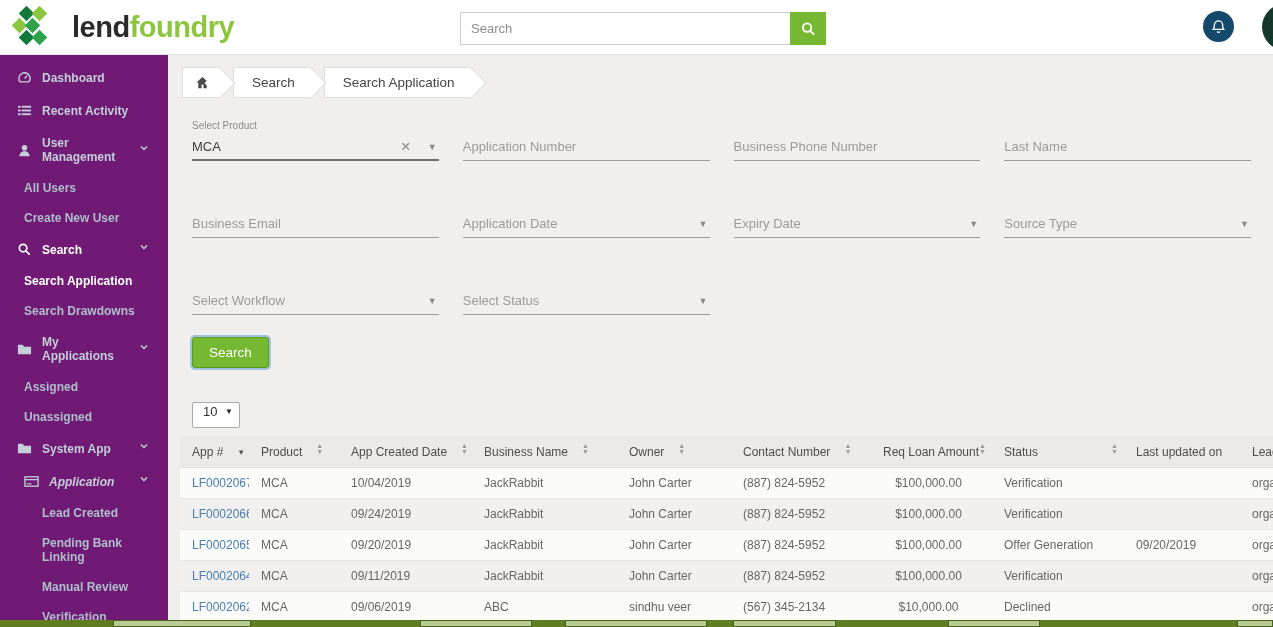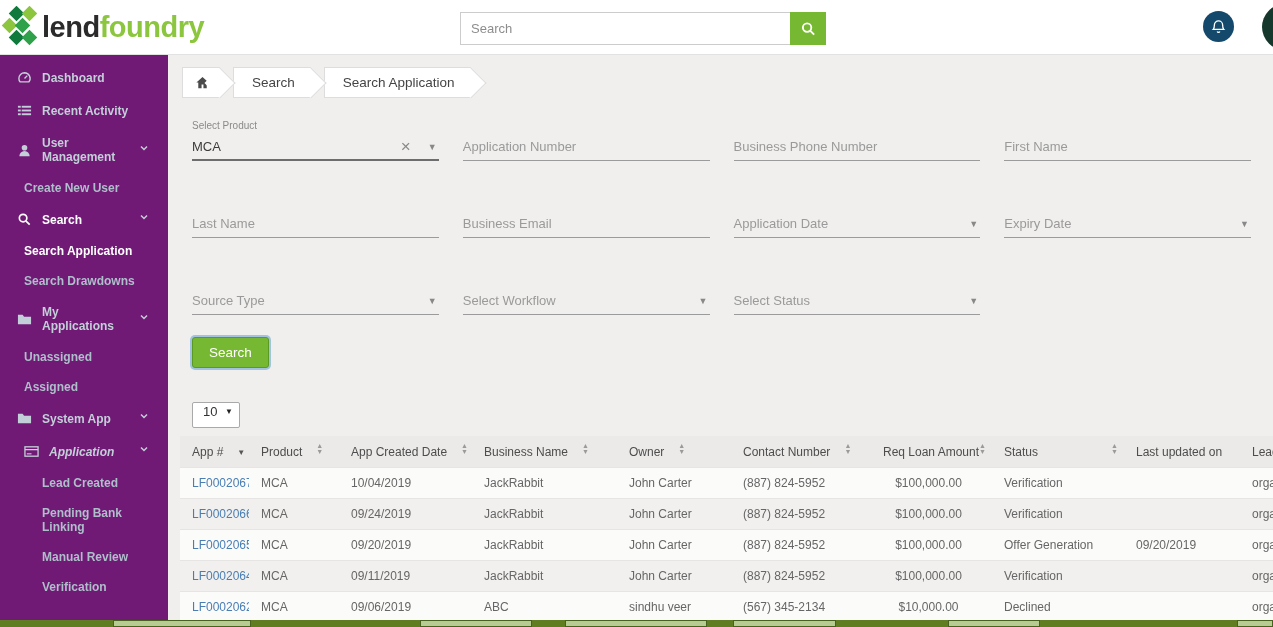--- a/index.html
+++ b/index.html
@@ -1,20 +1,20 @@
 <!DOCTYPE html>
 <html><head>
 <meta charset="utf-8">
 <style>
   * { margin:0; padding:0; box-sizing:border-box; }
   html,body { width:1273px; height:627px; overflow:hidden; font-family:"Liberation Sans", sans-serif; background:#F0EFED; }
 
   
   .header { position:absolute; left:0; top:0; width:1273px; height:55px; background:#fff; border-bottom:1px solid #e2e2e2; overflow:hidden; z-index:5; }
-  .logo { position:absolute; left:0; top:6px; display:flex; align-items:center; gap:2px; }
+  .logo { position:absolute; left:10px; top:6px; display:flex; align-items:center; gap:22px; }
   .logo-text { font-size:29px; font-weight:bold; letter-spacing:-0.5px; }
   .logo-lend { color:#2B2B2B; }
   .logo-foundry { color:#8CC63F; }
   .top-search { position:absolute; left:460px; top:12px; display:flex; }
   .top-search input { width:330px; height:33px; border:1px solid #ccc; border-right:none; padding:0 10px; font-size:13px; color:#555; outline:none; background:#fff; }
   .top-search input::placeholder { color:#8d8d8d; }
   .top-search-btn { width:36px; height:33px; background:#76B832; border:none; display:flex; align-items:center; justify-content:center; cursor:pointer; }
   .bell-wrap { position:absolute; left:1203px; top:11px; width:31px; height:31px; border-radius:50%; background:#14496B; display:flex; align-items:center; justify-content:center; cursor:pointer; }
   .avatar { position:absolute; left:1262px; top:4px; width:46px; height:46px; border-radius:50%; background:#16382C; }
 
@@ -157,20 +157,21 @@
         </svg>
       </span>
     <span>User Management</span>
     <span class="chev icon16">
         <svg width="10" height="10" viewBox="0 0 10 10">
           <polyline points="2,3.5 5,6.5 8,3.5" fill="none" stroke="#C3CFD8" stroke-width="1.5"></polyline>
         </svg>
       </span>
   </div>
 
+  <span class="side-sub">All Users</span>
   <span class="side-sub">Create New User</span>
 
   <div class="side-item active-white">
     <span class="icon16">
         <svg width="15" height="15" viewBox="0 0 16 16">
           <circle cx="6.5" cy="6.5" r="4" fill="none" stroke="#fff" stroke-width="1.8"></circle>
           <line x1="9.7" y1="9.7" x2="13.5" y2="13.5" stroke="#fff" stroke-width="1.8"></line>
         </svg>
       </span>
     <span>Search</span>
@@ -191,22 +192,22 @@
         </svg>
       </span>
     <span>My Applications</span>
     <span class="chev icon16">
         <svg width="10" height="10" viewBox="0 0 10 10">
           <polyline points="2,3.5 5,6.5 8,3.5" fill="none" stroke="#C3CFD8" stroke-width="1.5"></polyline>
         </svg>
       </span>
   </div>
 
+  <span class="side-sub">Assigned</span>
   <span class="side-sub">Unassigned</span>
-  <span class="side-sub">Assigned</span>
 
   <div class="side-item">
     <span class="icon16">
         <svg width="15" height="15" viewBox="0 0 16 16">
           <path d="M1 3h5l1.5 2H15v8H1z" fill="#C3CFD8"></path>
         </svg>
       </span>
     <span>System App</span>
     <span class="chev icon16">
         <svg width="10" height="10" viewBox="0 0 10 10">
@@ -271,24 +272,20 @@
     <div class="field">
       <span class="fvalue">Application Number</span>
       <span class="underline"></span>
     </div>
 
     <div class="field">
       <span class="fvalue">Business Phone Number</span>
       <span class="underline"></span>
     </div>
 
-    <div class="field">
-      <span class="fvalue">First Name</span>
-      <span class="underline"></span>
-    </div>
 
     <div class="field">
       <span class="fvalue">Last Name</span>
       <span class="underline"></span>
     </div>
 
     <div class="field">
       <span class="fvalue">Business Email</span>
       <span class="underline"></span>
     </div>

